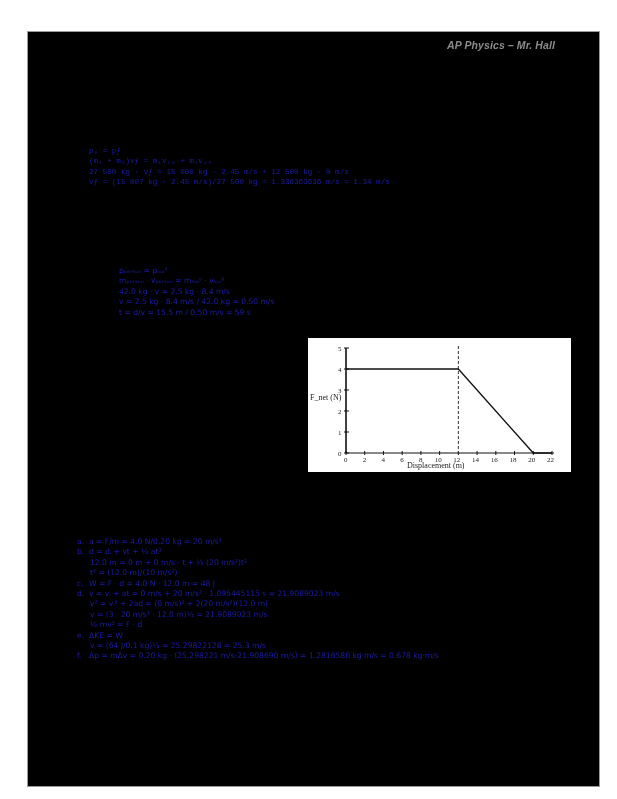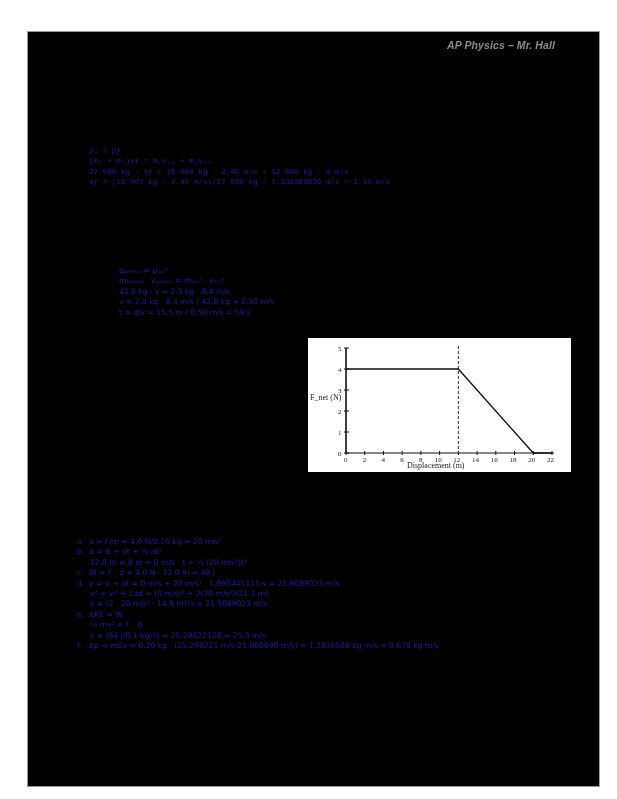--- a/index.html
+++ b/index.html
@@ -102,23 +102,24 @@
       <polyline id="series" fill="none" stroke="#111" stroke-width="1.3" points="38,31 150.36363636363637,31 225.27272727272728,115 244,115"></polyline>
       <text x="2" y="62" font-size="8">F_net (N)</text>
       <text x="99" y="130" font-size="8">Displacement (m)</text>
     </svg>
   </div>
 
   <div class="sol" style="left:49px; top:505px;">
     <span class="line"><span class="lbl">a.</span><span>a = F/m = 4.0 N/0.20 kg =  20 m/s²</span></span>
     <span class="line"><span class="lbl">b.</span><span>d = dᵢ + vt + ½ at²</span></span>
     <span class="line indent">12.0 m = 0 m + 0 m/s · t + ½ (20 m/s²)t²</span>
+    <span class="line indent">t² = (12.0 m)/(10 m/s²)</span>
     <span class="line"><span class="lbl">c.</span><span>W = F · d = 4.0 N · 12.0 m =  48 J</span></span>
     <span class="line"><span class="lbl">d.</span><span>v = vᵢ + at = 0 m/s + 20 m/s² · 1.095445115 s =  21.9089023 m/s</span></span>
-    <span class="line indent">v² = vᵢ² + 2ad = (0 m/s)² + 2(20 m/s²)(21.3 m)</span>
-    <span class="line indent">v = (2 · 20 m/s² · 14.9 m)½ = 21.9089023 m/s</span>
+    <span class="line indent">v² = vᵢ² + 2ad = (0 m/s)² + 2(20 m/s²)(12.0 m)</span>
+    <span class="line indent">v = (3 · 20 m/s² · 12.0 m)½ = 21.9089023 m/s</span>
+    <span class="line indent">½ mv² = F · d</span>
     <span class="line"><span class="lbl">e.</span><span>ΔKE = W</span></span>
-    <span class="line indent">½ mv² = F · d</span>
     <span class="line indent">v = (64 J/0.1 kg)½ = 25.29822128 =  25.3 m/s</span>
     <span class="line"><span class="lbl">f.</span><span>Δp = mΔv = 0.20 kg · (25.298221 m/s-21.908690 m/s) = 1.2816586 kg·m/s =  0.678 kg·m/s</span></span>
   </div>
 
 </div>
 
 </body></html>

